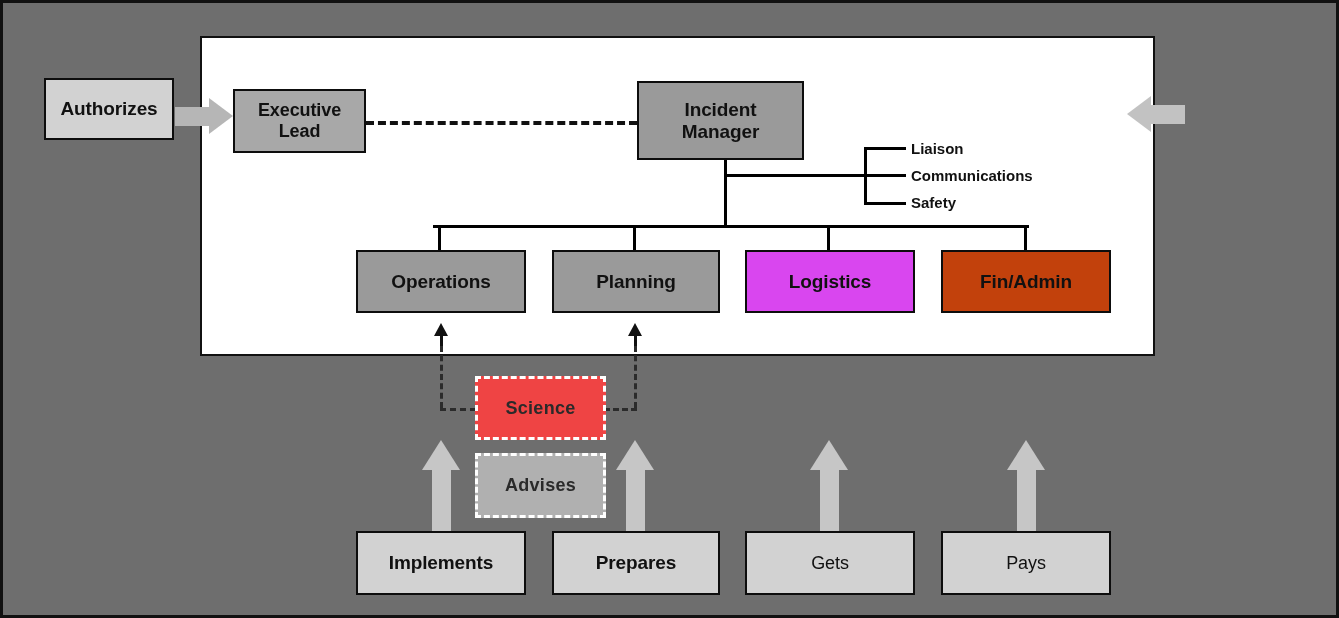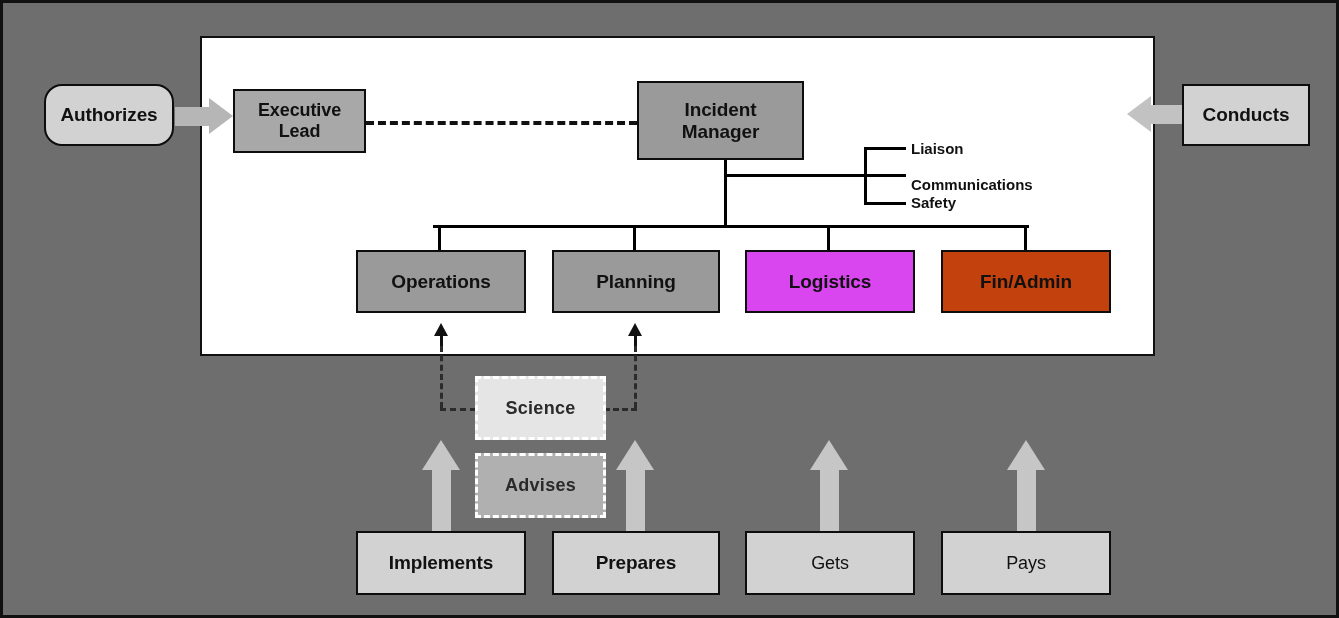--- a/index.html
+++ b/index.html
@@ -54,21 +54,21 @@
     position: absolute;
     box-sizing: border-box;
     border: 3px dashed #ffffff;
     display: flex;
     align-items: center;
     justify-content: center;
     color: #2a2a2a;
     font-weight: bold;
     letter-spacing: 0.3px;
   }
-  .ghost-science { background: #e5e5e5; }
+  .ghost-science { background: #ef4444; }
   .ghost-advises { background: #b0b0b0; }
 
   
   .hline {
     position: absolute;
     background: #000000;
     height: 3px;
   }
   .vline {
     position: absolute;
@@ -175,21 +175,21 @@
     border-right: 24px solid #c2c2c2;
   }
 </style>
 </head>
 <body>
 
 <div id="canvas">
 
   <div class="white-panel"></div>
 
-  <div class="node fill-light bold" style="left:41px; top:81px; width:130px; height:62px; font-size:19px;border-radius:18px;">
+  <div class="node fill-light bold" style="left:41px; top:75px; width:130px; height:62px; font-size:19px;">
     <span>Authorizes</span>
   </div>
 
   <div class="block-arrow-right" style="left:172px; top:95px; width:58px; height:37px;">
     <div class="ba-shaft" style="width:34px;"></div>
     <div class="ba-head" style="left:34px;"></div>
   </div>
 
   <div class="node fill-mid bold" style="left:230px; top:86px; width:133px; height:64px; font-size:18px; flex-direction:column;">
     <span>Executive</span>
@@ -201,34 +201,31 @@
   <div class="node fill-dark bold" style="left:634px; top:78px; width:167px; height:79px; font-size:19px; flex-direction:column;">
     <span>Incident</span>
     <span>Manager</span>
   </div>
 
   <div class="block-arrow-left" style="left:1124px; top:93px; width:58px; height:37px;">
     <div class="ba-head"></div>
     <div class="ba-shaft" style="width:34px;"></div>
   </div>
 
-  <div class="node fill-light bold" style="left:1179px; top:81px; width:128px; height:62px; font-size:19px;">
-    <span>Conducts</span>
-  </div>
 
   <div class="vline" style="left:721px; top:157px; height:68px;"></div>
 
   <div class="hline" style="left:721px; top:171px; width:143px;"></div>
   <div class="vline" style="left:861px; top:144px; height:58px;"></div>
   <div class="hline" style="left:861px; top:144px; width:42px;"></div>
   <div class="hline" style="left:861px; top:171px; width:42px;"></div>
   <div class="hline" style="left:861px; top:199px; width:42px;"></div>
 
   <div class="staff-label" style="left:908px; top:137px;">Liaison</div>
-  <div class="staff-label" style="left:908px; top:173px;text-align:center;">Communications</div>
+  <div class="staff-label" style="left:908px; top:164px;text-align:center;">Communications</div>
   <div class="staff-label" style="left:908px; top:191px;">Safety</div>
 
   <div class="hline" style="left:430px; top:222px; width:596px;"></div>
   <div class="vline" style="left:435px; top:222px; height:26px;"></div>
   <div class="vline" style="left:630px; top:222px; height:26px;"></div>
   <div class="vline" style="left:824px; top:222px; height:26px;"></div>
   <div class="vline" style="left:1021px; top:222px; height:26px;"></div>
 
   <div class="node fill-dark bold" style="left:549px; top:247px; width:168px; height:63px; font-size:19px;">
     <span>Planning</span>

